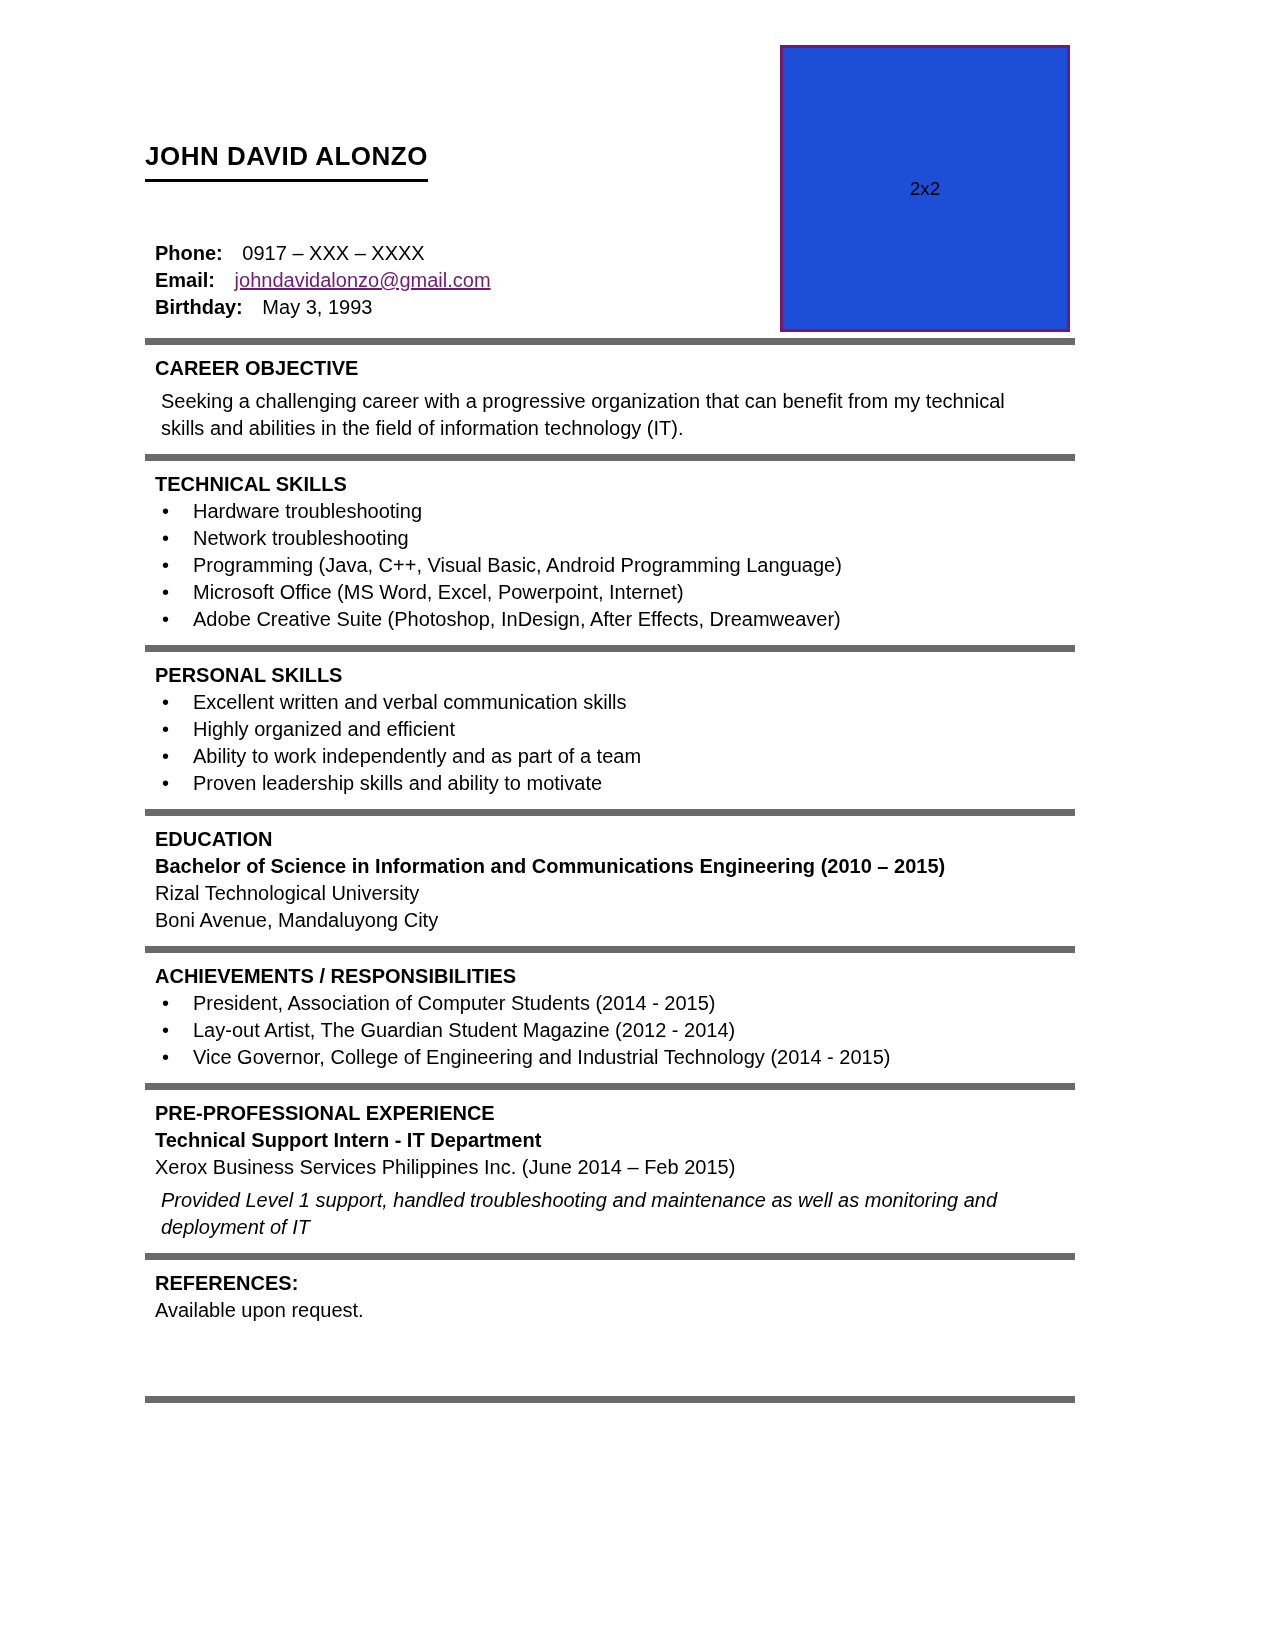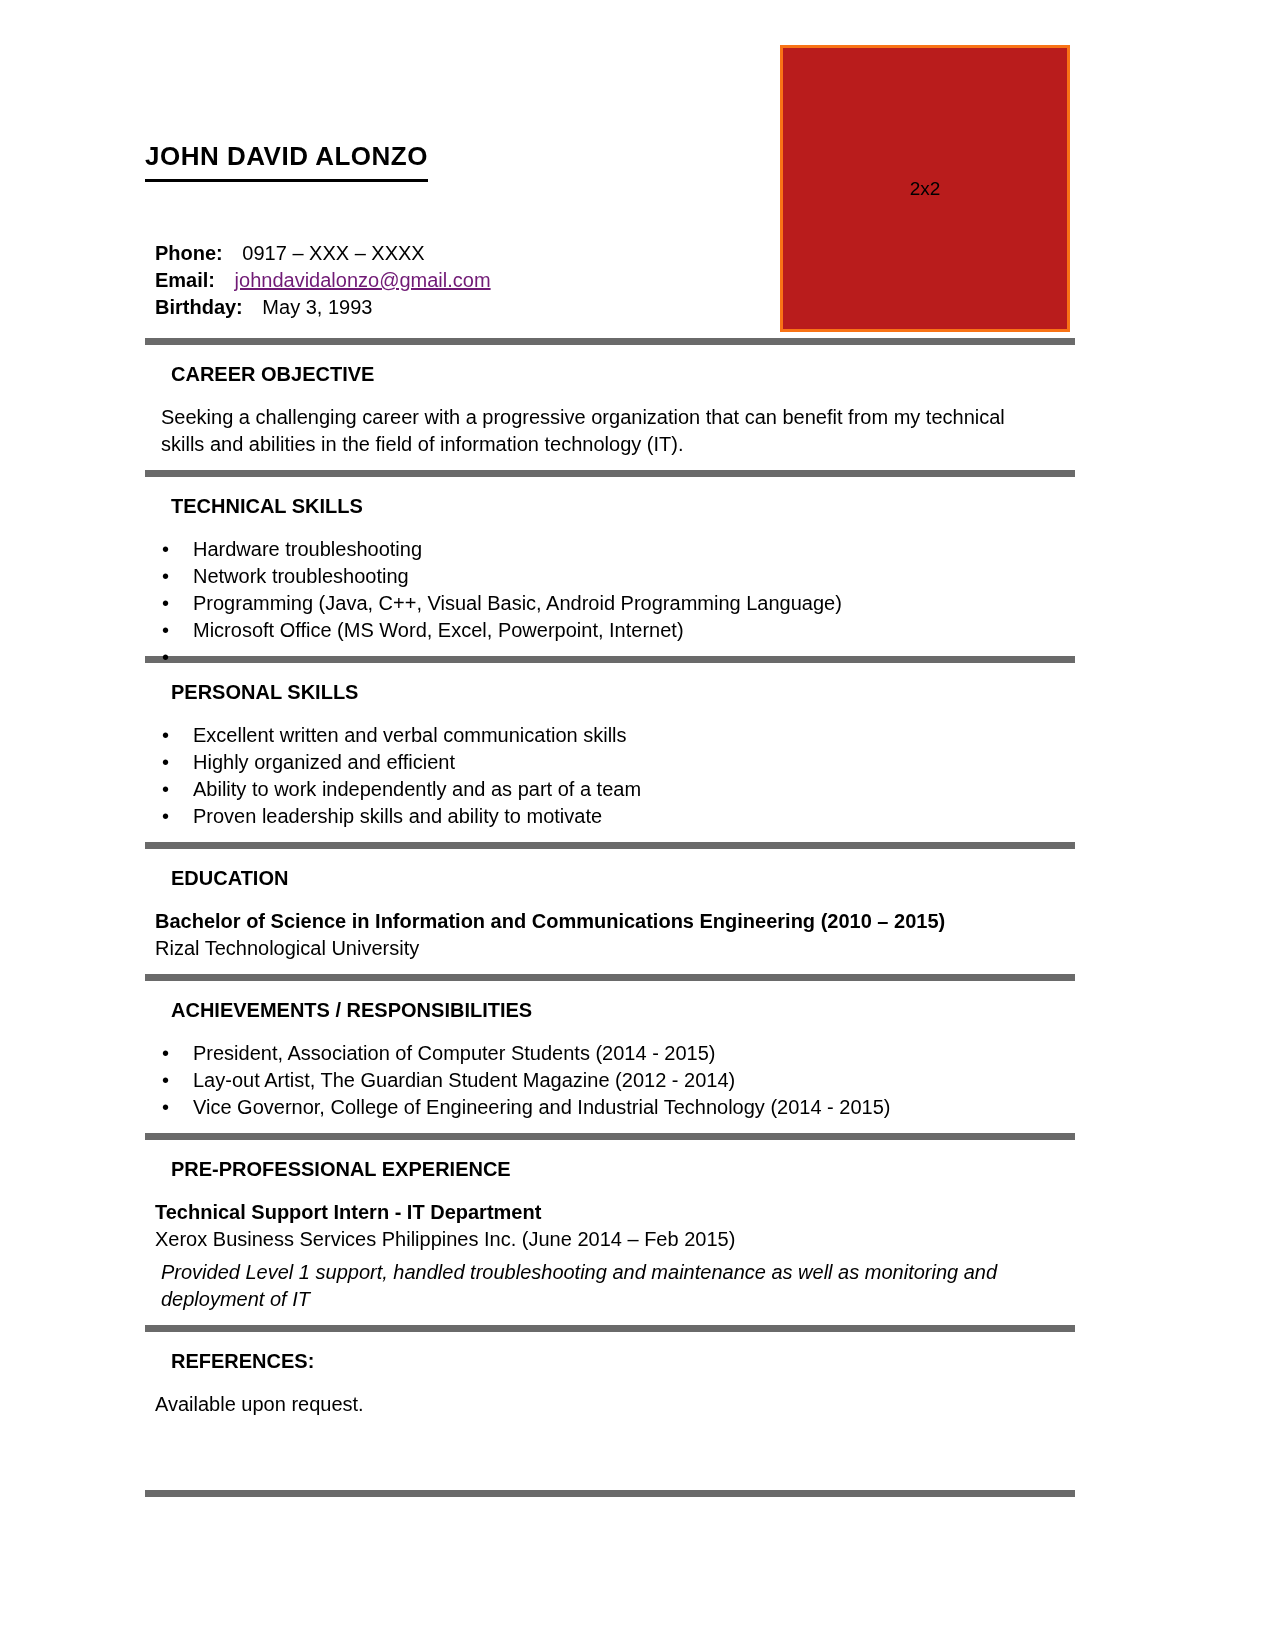--- a/index.html
+++ b/index.html
@@ -31,45 +31,45 @@
   .candidate-name .underline {
     border-bottom: 3px solid #000;
     padding-bottom: 8px;
   }
   .photo-box {
     position: absolute;
     left: 780px;
     top: 45px;
     width: 284px;
     height: 281px;
-    border: 3px solid #f97316;
+    border: 3px solid #701a75;
     display: flex;
     align-items: center;
     justify-content: center;
     font-size: 19px;
-    background: #b91c1c;
+    background: #1d4ed8;
   }
   .contact { margin-top: 68px; margin-left: 10px; }
   .contact-row .label { font-weight: bold; }
   .contact-row .value { margin-left: 14px; }
   .email-link { text-decoration: underline; color: #701a75; }
   .divider {
     height: 7px;
     background: #6a6a6a;
     border: 0;
     margin: 12px 0 10px 0;
   }
   .divider.first { margin-top: 17px; }
   .divider.final { margin-top: 72px; }
   .section { margin-left: 10px; }
   .section h2 {
     font-size: 20px;
     line-height: 27px;
     font-weight: bold;
-    margin: 16px;
+    margin: 0;
   }
   .section p { margin: 6px; max-width: 878px; }
   .section ul { list-style: none; margin: 0; padding: 0; }
   .section li { position: relative; padding-left: 38px; }
   .section li .bullet {
     position: absolute;
     left: 7px;
     top: 0;
   }
   .bold-line { font-weight: bold; }
@@ -114,21 +114,21 @@
 
     <hr class="divider">
 
     <div class="section">
       <h2>TECHNICAL SKILLS</h2>
       <ul>
         <li><span class="bullet">•</span><span>Hardware troubleshooting</span></li>
         <li><span class="bullet">•</span><span>Network troubleshooting</span></li>
         <li><span class="bullet">•</span><span>Programming (Java, C++, Visual Basic, Android Programming Language)</span></li>
         <li><span class="bullet">•</span><span>Microsoft Office (MS Word, Excel, Powerpoint, Internet)</span></li>
-        <li><span class="bullet">•</span></li>
+        <li><span class="bullet">•</span><span>Adobe Creative Suite (Photoshop, InDesign, After Effects, Dreamweaver)</span></li>
       </ul>
     </div>
 
     <hr class="divider">
 
     <div class="section">
       <h2>PERSONAL SKILLS</h2>
       <ul>
         <li><span class="bullet">•</span><span>Excellent written and verbal communication skills</span></li>
         <li><span class="bullet">•</span><span>Highly organized and efficient</span></li>
@@ -136,20 +136,21 @@
         <li><span class="bullet">•</span><span>Proven leadership skills and ability to motivate</span></li>
       </ul>
     </div>
 
     <hr class="divider">
 
     <div class="section">
       <h2>EDUCATION</h2>
       <div class="bold-line">Bachelor of Science in Information and Communications Engineering (2010 – 2015)</div>
       <div>Rizal Technological University</div>
+      <div>Boni Avenue, Mandaluyong City</div>
     </div>
 
     <hr class="divider">
 
     <div class="section">
       <h2>ACHIEVEMENTS / RESPONSIBILITIES</h2>
       <ul>
         <li><span class="bullet">•</span><span>President, Association of Computer Students (2014 - 2015)</span></li>
         <li><span class="bullet">•</span><span>Lay-out Artist, The Guardian Student Magazine (2012 - 2014)</span></li>
         <li><span class="bullet">•</span><span>Vice Governor, College of Engineering and Industrial Technology (2014 - 2015)</span></li>

